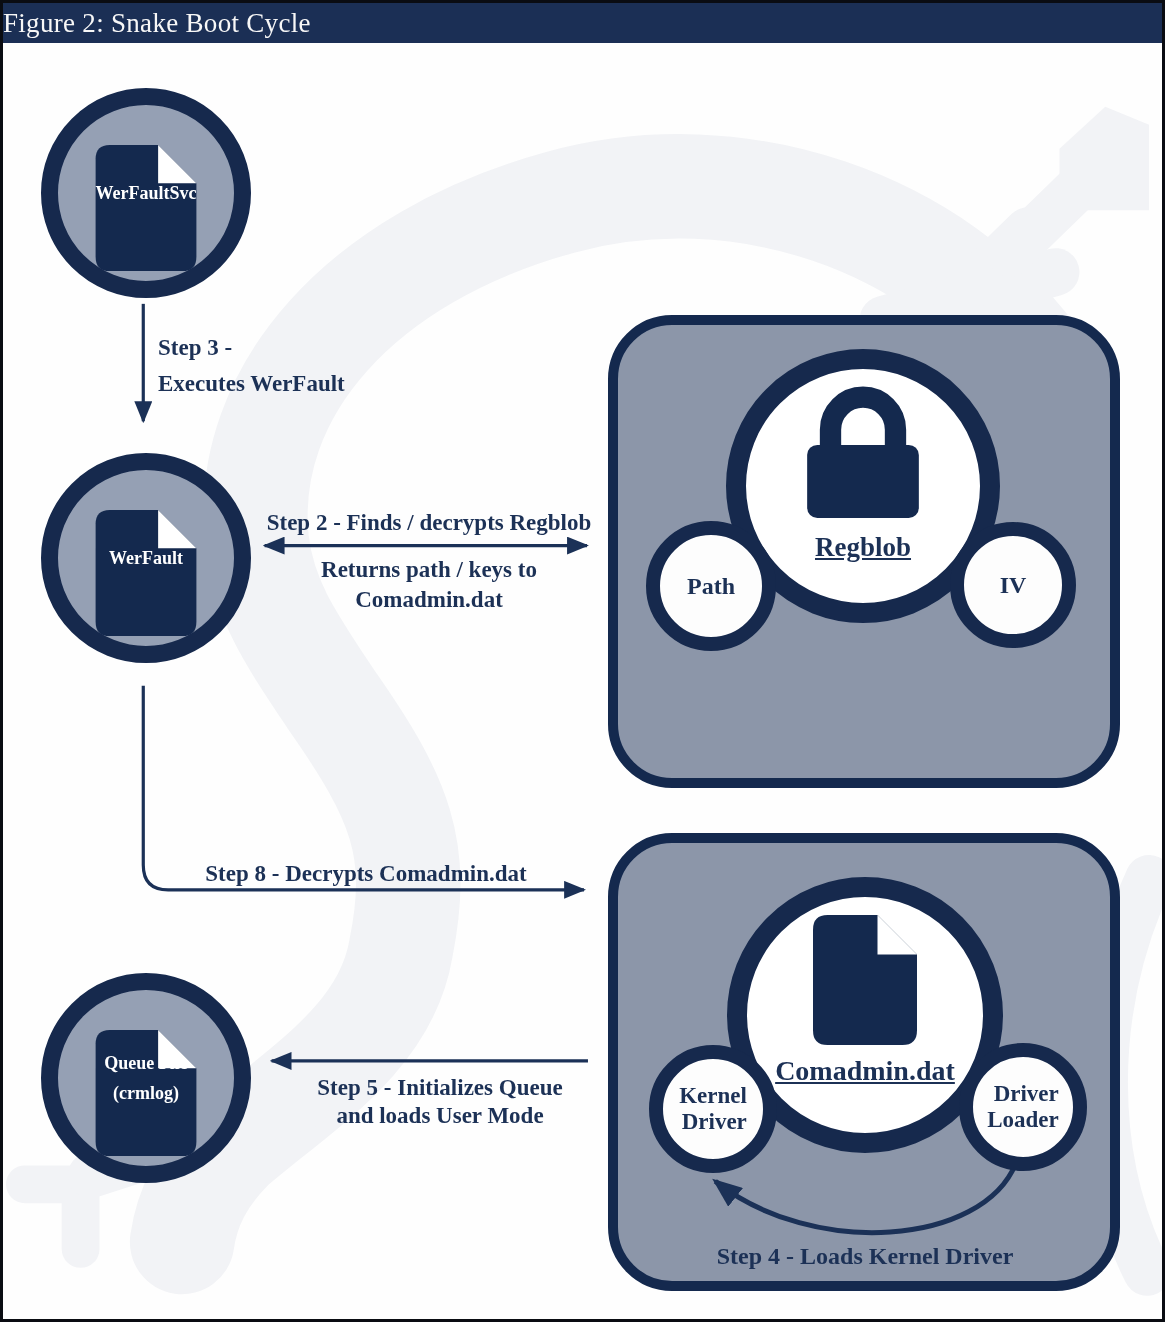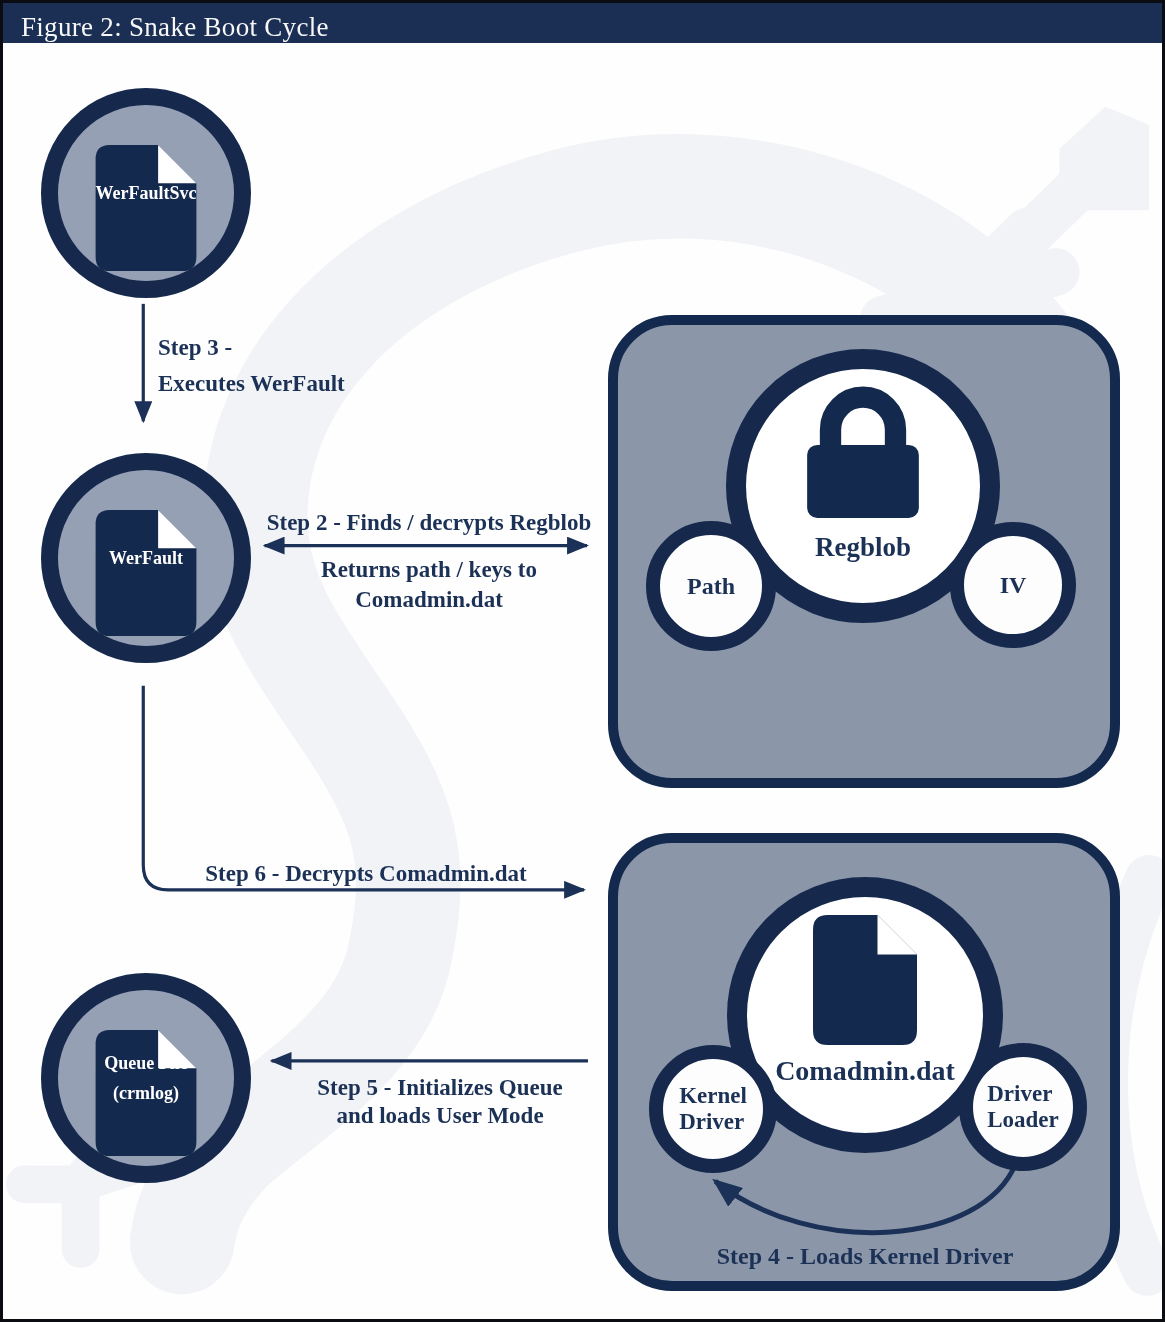--- a/index.html
+++ b/index.html
@@ -6,21 +6,21 @@
   .stage{
     position:relative; width:1165px; height:1322px;
     background:#fefefe; overflow:hidden;
     border:3px solid #0a0c12; box-sizing:border-box;
     font-family:"Liberation Serif", serif;
   }
   .layer{position:absolute; left:0; top:0; width:100%; height:100%;}
   .wm{z-index:0;} .arrows{z-index:2;}
   .titlebar{
     position:absolute; z-index:5; left:0; top:0; right:0; height:40px;
-    background:#1b2f55; display:flex; align-items:flex-end; padding-left:18px;
+    background:#1b2f55; display:flex; align-items:center; 
   }
   .title-text{color:#f7f7f7; font-size:27px; letter-spacing:.3px;}
   .node{
     position:absolute; z-index:3; width:210px; height:210px; border-radius:50%;
     background:#95a0b4; border:17px solid #16294d; box-sizing:border-box;
   }
   .node .doc{position:absolute; left:50%; transform:translateX(-50%);}
   .node-label{
     position:absolute; z-index:4; left:-17px; right:-17px; top:50%; transform:translateY(-50%);
     text-align:center; color:#ffffff; font-weight:bold; font-size:18px; line-height:30px;
@@ -28,26 +28,26 @@
   .gbox{
     position:absolute; z-index:1; left:605px; width:512px;
     background:#8c96a9; border:10px solid #14294e; border-radius:64px; box-sizing:border-box;
   }
   .hub{
     position:absolute; z-index:3; border-radius:50%;
     background:#ffffff; border:20px solid #16294d; box-sizing:border-box;
   }
   .hub-label{
     position:absolute; left:-20px; right:-20px; text-align:center;
-    color:#1c3156; font-weight:bold;
+    color:#1c3156; font-weight:bold;text-decoration:underline;
   }
   .sat{
     position:absolute; z-index:4; border-radius:50%;
     background:#fdfdfd; border:14px solid #16294d; box-sizing:border-box;
-    display:flex; align-items:center; justify-content:center; text-align:left;
+    display:flex; align-items:center; justify-content:center; text-align:right;
   }
   .sat-label{color:#1c3156; font-weight:bold; font-size:24px; line-height:26px;}
   .step-text{
     position:absolute; z-index:4; color:#1c3156; font-weight:bold;
     font-size:23px; white-space:nowrap;
   }
   .centered{transform:translateX(-50%); text-align:right;}
 </style>
 </head>
 <body>
@@ -155,20 +155,20 @@
     </span>
   </div>
 
   <div class="step-text" style="left:155px;top:332px">Step 3 -</div>
   <div class="step-text" style="left:155px;top:368px">Executes WerFault</div>
 
   <div class="step-text centered" style="left:426px;top:507px">Step 2 - Finds / decrypts Regblob</div>
   <div class="step-text centered" style="left:426px;top:554px">Returns path / keys to</div>
   <div class="step-text centered" style="left:426px;top:584px">Comadmin.dat</div>
 
-  <div class="step-text centered" style="left:363px;top:858px">Step 6 - Decrypts Comadmin.dat</div>
+  <div class="step-text centered" style="left:363px;top:858px">Step 8 - Decrypts Comadmin.dat</div>
 
   <div class="step-text centered" style="left:862px;top:1240px;font-size:24px">Step 4 - Loads Kernel Driver</div>
 
   <div class="step-text centered" style="left:437px;top:1072px">Step 5 - Initializes Queue</div>
   <div class="step-text centered" style="left:437px;top:1100px">and loads User Mode</div>
 
 </div>
 
 </body></html>

